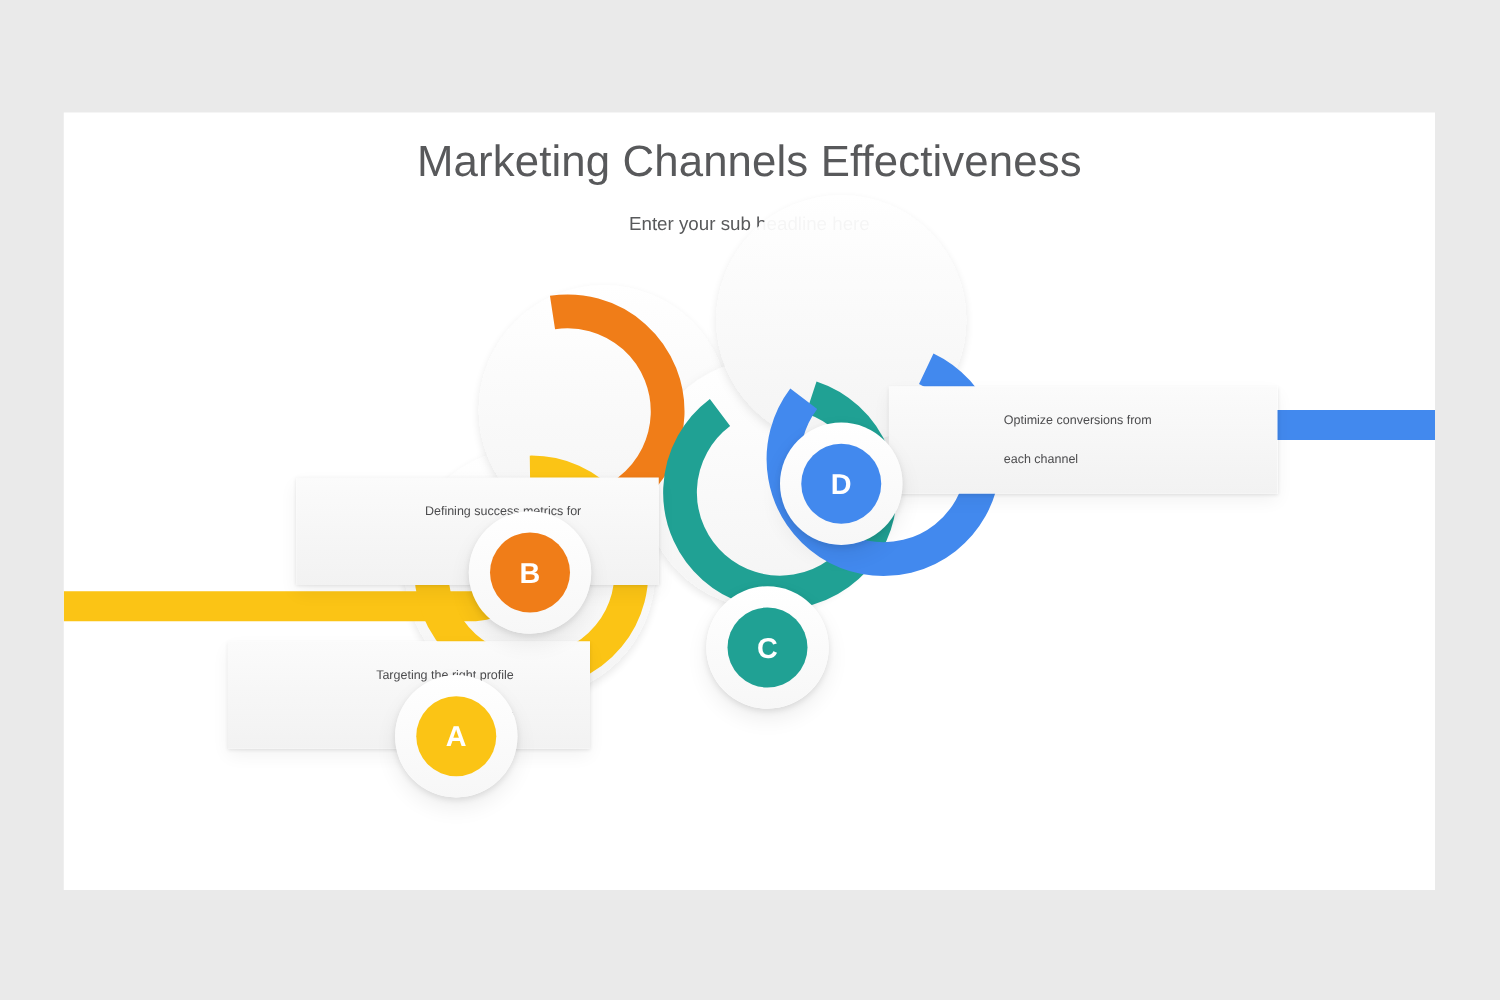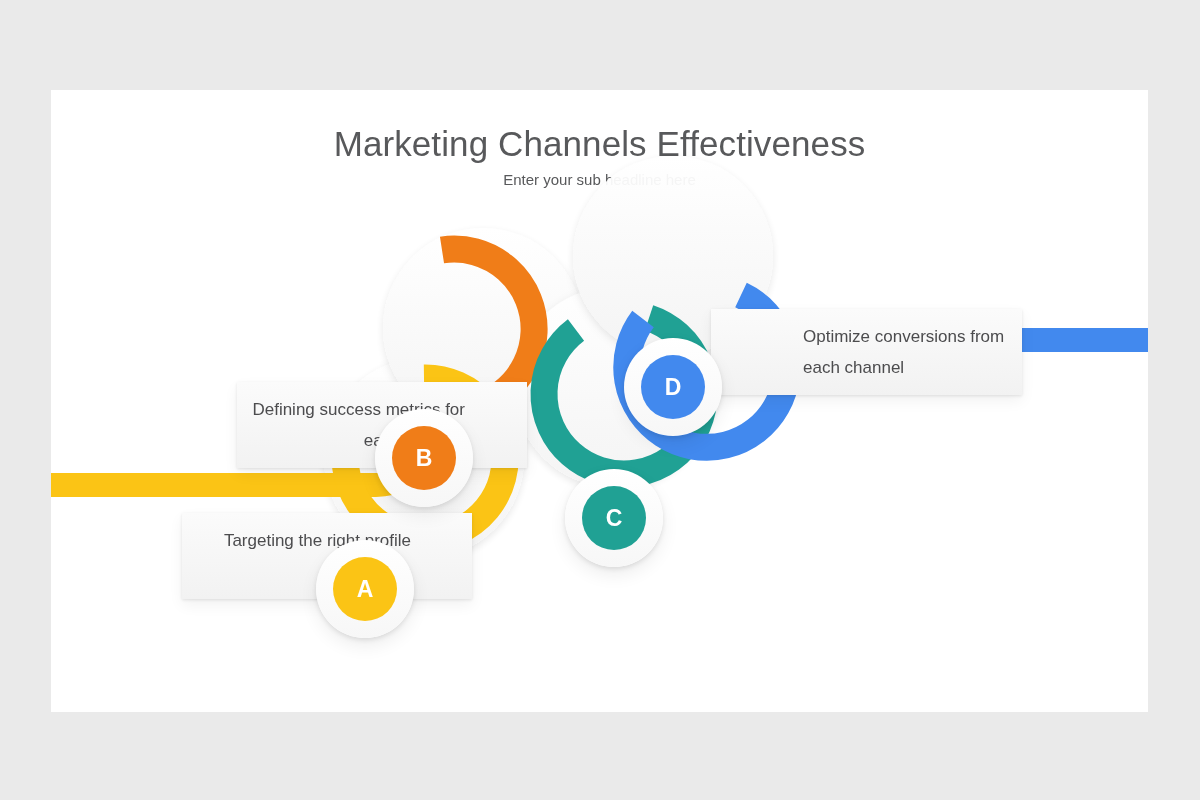--- a/index.html
+++ b/index.html
@@ -23,21 +23,21 @@
     left: 51px;
     top: 90px;
     width: 1097px;
     height: 622px;
     background: #ffffff;
     overflow: hidden;
   }
   .slide-title {
     position: absolute;
     left: 0;
-    top: 34px;
+    top: 20px;
     width: 1097px;
     text-align: center;
     font-size: 35px;
     font-weight: 400;
     color: #58595b;
     letter-spacing: 0.1px;
     white-space: nowrap;
   }
   .slide-subtitle {
     position: absolute;
@@ -67,21 +67,21 @@
   .card {
     position: absolute;
     background: linear-gradient(180deg, #fbfbfb 0%, #f6f6f6 55%, #f2f2f2 100%);
     box-shadow: 0 1px 3px rgba(0,0,0,0.10), 0 6px 14px rgba(0,0,0,0.055);
     display: flex;
     flex-direction: column;
     justify-content: center;
     box-sizing: border-box;
   }
   .card .line {
-    font-size: 17px;
+    font-size: 10px;
     line-height: 31px;
     color: #4c4c4e;
     white-space: nowrap;
   }
   .card.right-align { align-items: flex-end; text-align: right; }
   .card.left-align  { align-items: flex-start; text-align: left; }
 
   #card-b { left: 186px; top: 292px; width: 290px; height: 86px; padding-right: 62px; }
   #card-a { left: 131px; top: 423px; width: 290px; height: 86px; padding-right: 61px; }
   #card-c { left: 620px; top: 350px; width: 341px; height: 86px; padding-left: 90px; }

